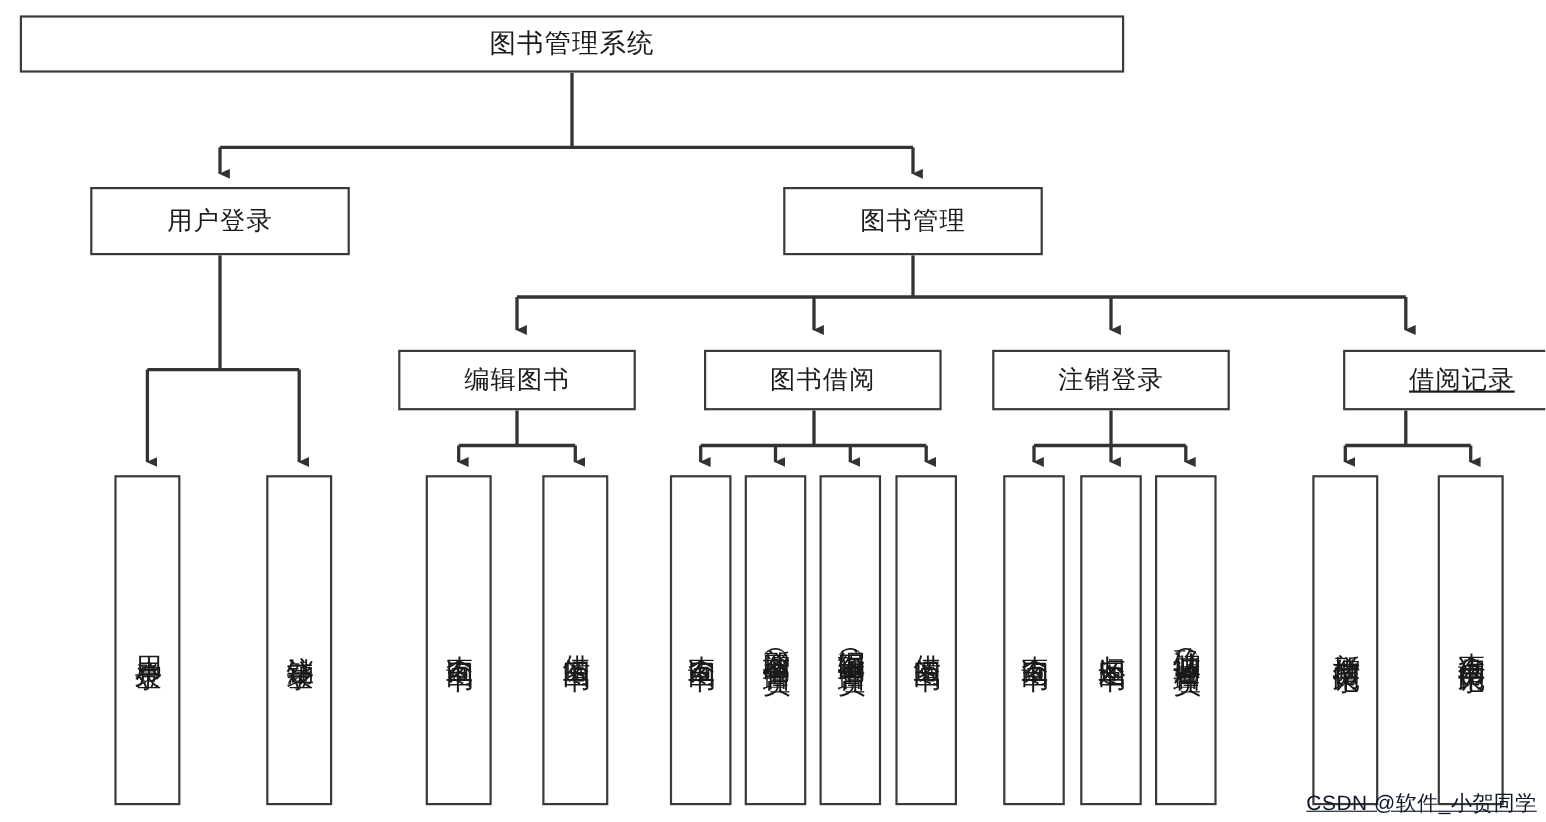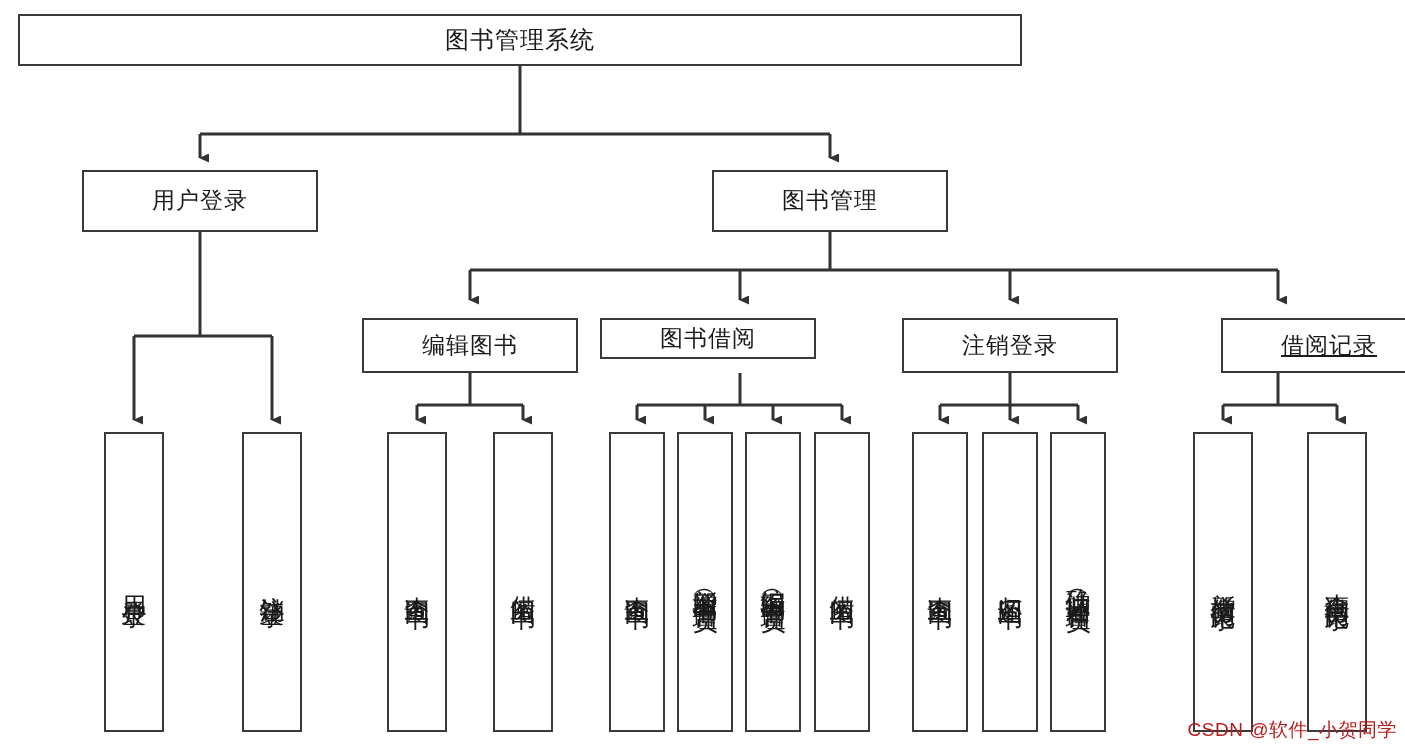--- a/index.html
+++ b/index.html
@@ -59,24 +59,25 @@
   .node-v .vtext {
     writing-mode: vertical-rl;
     text-orientation: upright;
     white-space: nowrap;
   }
   #watermark {
     position: absolute;
     right: 8px;
     bottom: 4px;
     font-size: 19px;
-    color: #b91c1c;
+    color: #0f172a;
     letter-spacing: 0.5px;
     z-index: 5;
     white-space: nowrap;
+    text-decoration: underline;
   }
 </style>
 </head>
 <body>
 
 <div id="diagram-root">
 
   <svg id="connector-layer" viewBox="0 0 1405 747" xmlns="http://www.w3.org/2000/svg">
     <defs>
       <marker id="arrowhead" markerWidth="9" markerHeight="10" refX="4.5" refY="9" orient="auto" markerUnits="userSpaceOnUse">
@@ -135,21 +136,21 @@
   <div class="node node-h" style="left:82px; top:170px; width:236px; height:62px;">
     <span>用户登录</span>
   </div>
   <div class="node node-h" style="left:712px; top:170px; width:236px; height:62px;text-align:right;">
     <span>图书管理</span>
   </div>
 
   <div class="node node-h" style="left:362px; top:318px; width:216px; height:55px;">
     <span>编辑图书</span>
   </div>
-  <div class="node node-h" style="left:600px; top:318px; width:216px; height:41px;">
+  <div class="node node-h" style="left:640px; top:318px; width:216px; height:55px;">
     <span>图书借阅</span>
   </div>
   <div class="node node-h" style="left:902px; top:318px; width:216px; height:55px;">
     <span>注销登录</span>
   </div>
   <div class="node node-h" style="left:1221px; top:318px; width:216px; height:55px;text-decoration:underline;">
     <span>借阅记录</span>
   </div>
 
   <div class="node node-v" style="left:104px; top:432px; width:60px; height:300px;">

